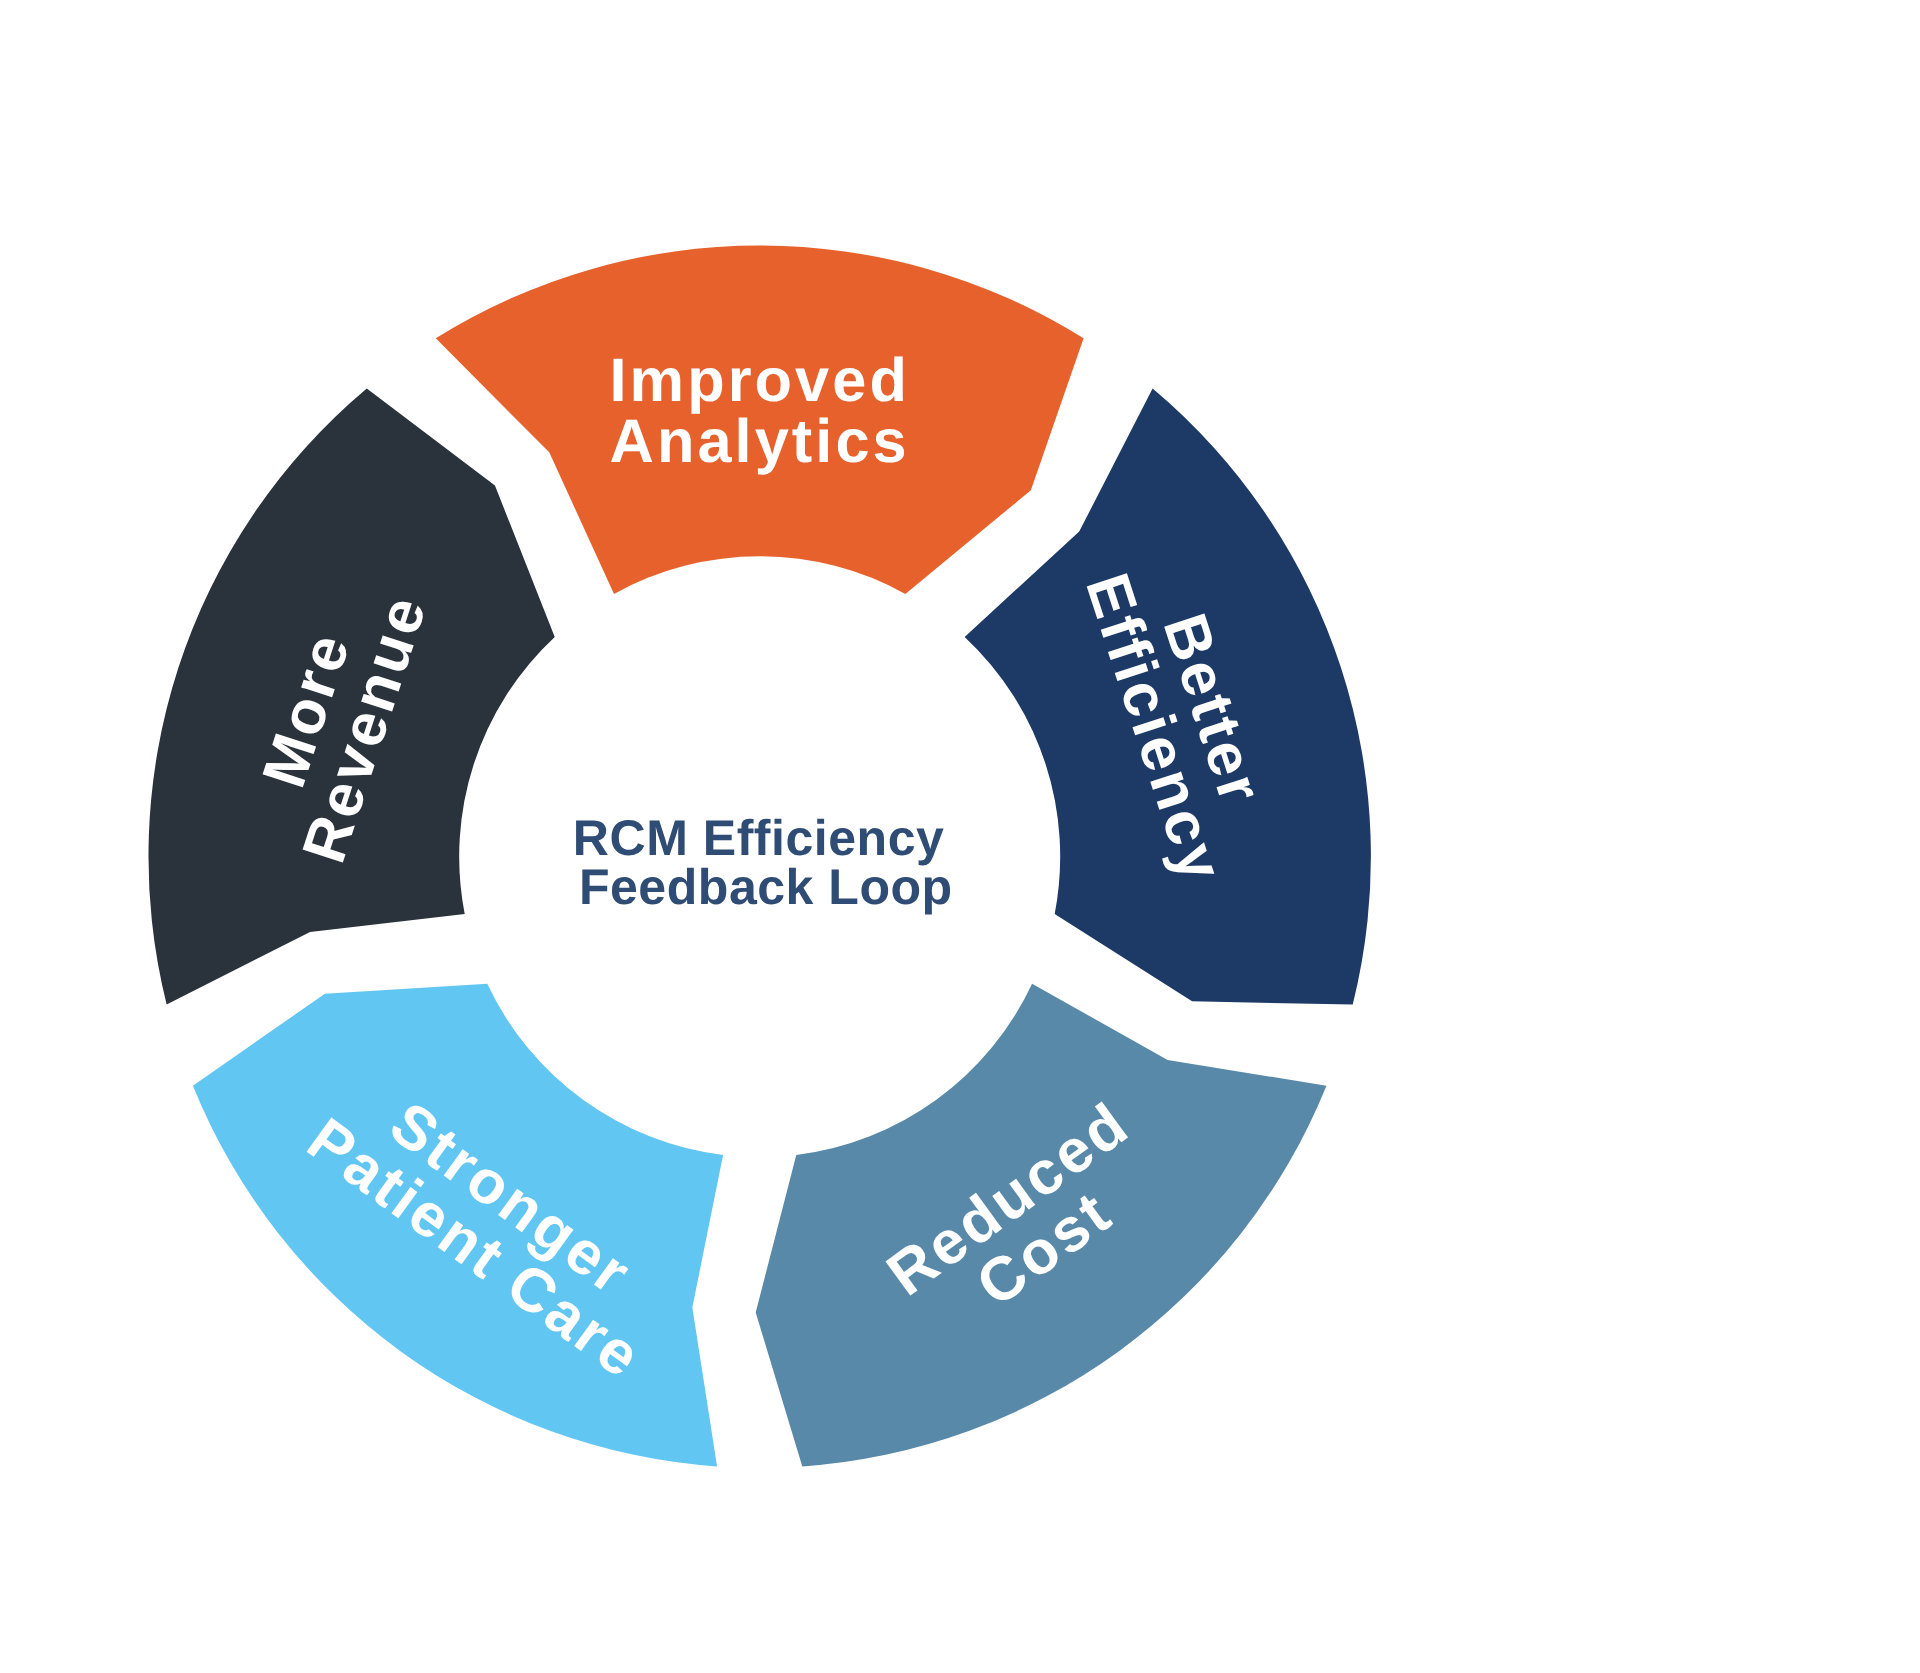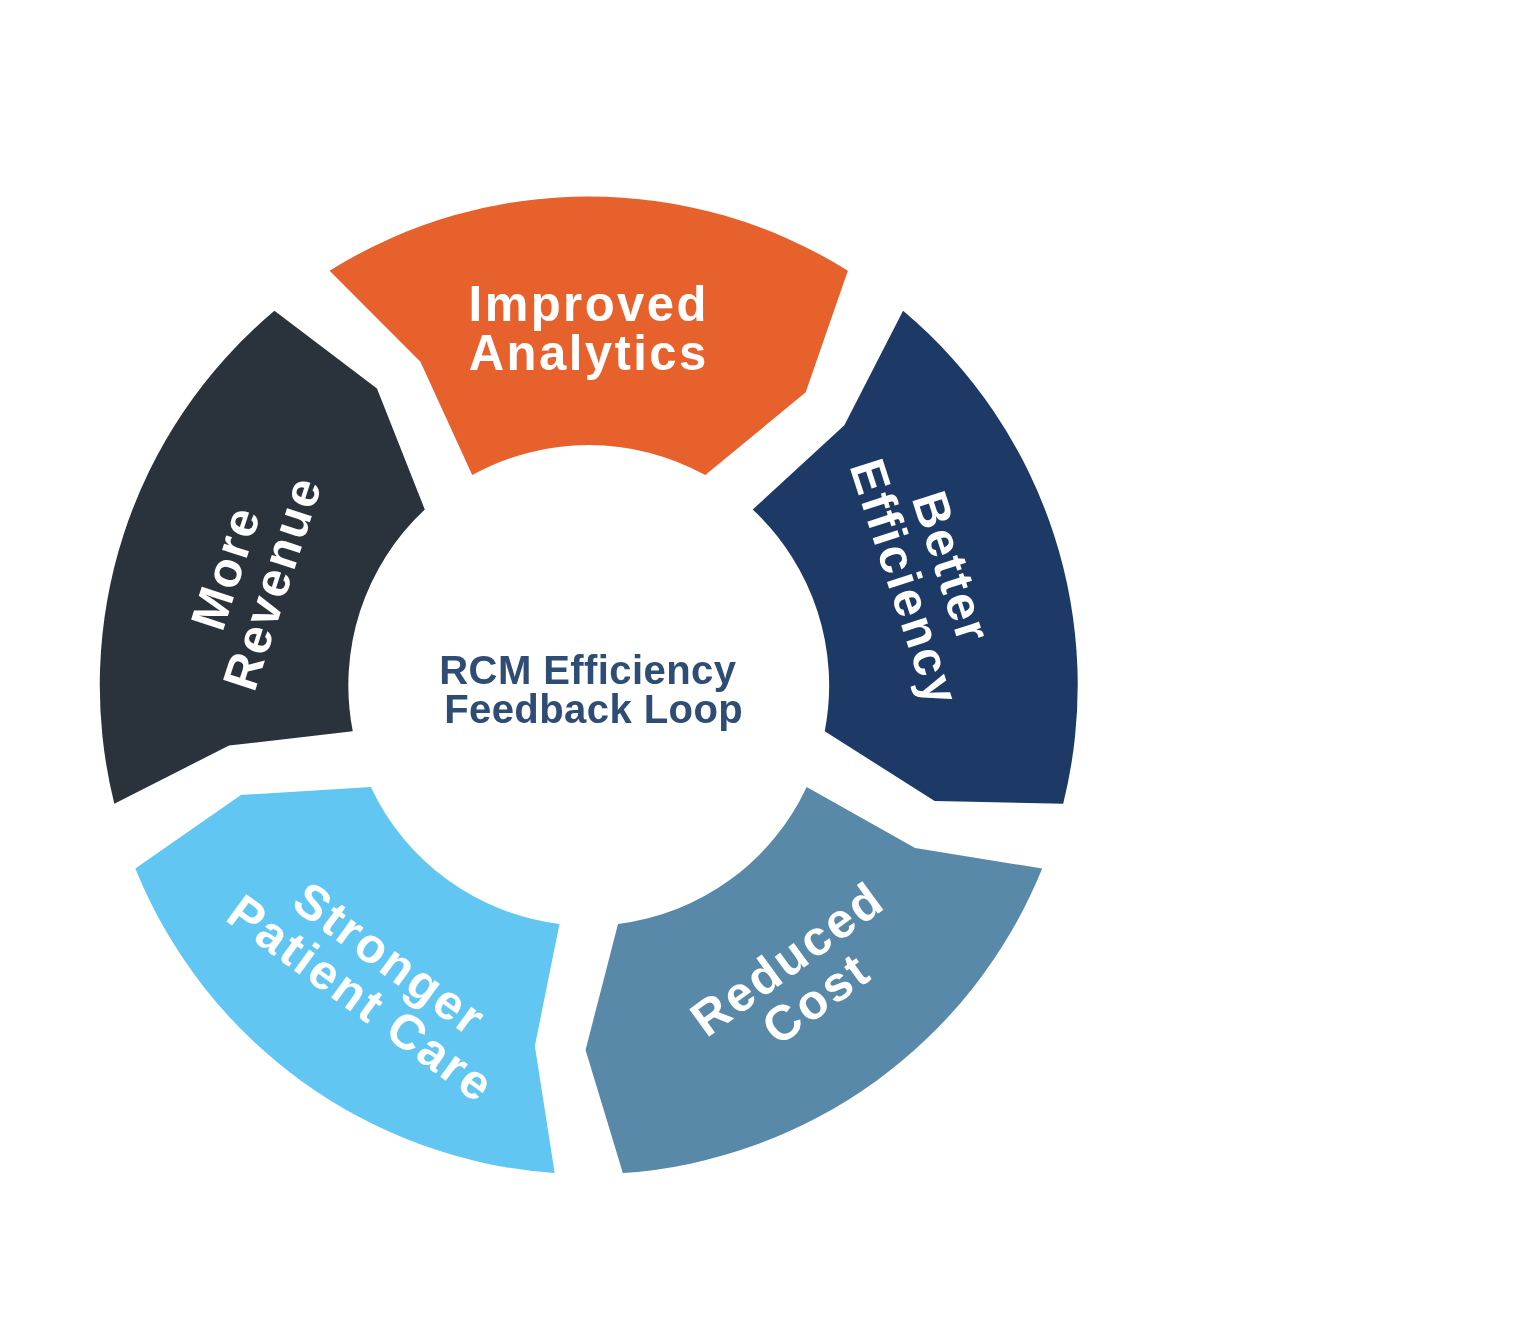--- a/index.html
+++ b/index.html
@@ -7,20 +7,21 @@
     padding: 0;
     background: #ffffff;
   }
   .stage {
     position: relative;
     width: 1256px;
     height: 1338px;
     background: #ffffff;
     font-family: "Liberation Sans", "DejaVu Sans", sans-serif;
     overflow: hidden;
+    padding-left: 19px;
   }
   svg.cycle {
     display: block;
     width: 100%;
     height: 100%;
   }
   .seg-label {
     font-family: "Liberation Sans", "DejaVu Sans", sans-serif;
     font-weight: 700;
     font-size: 60px;

